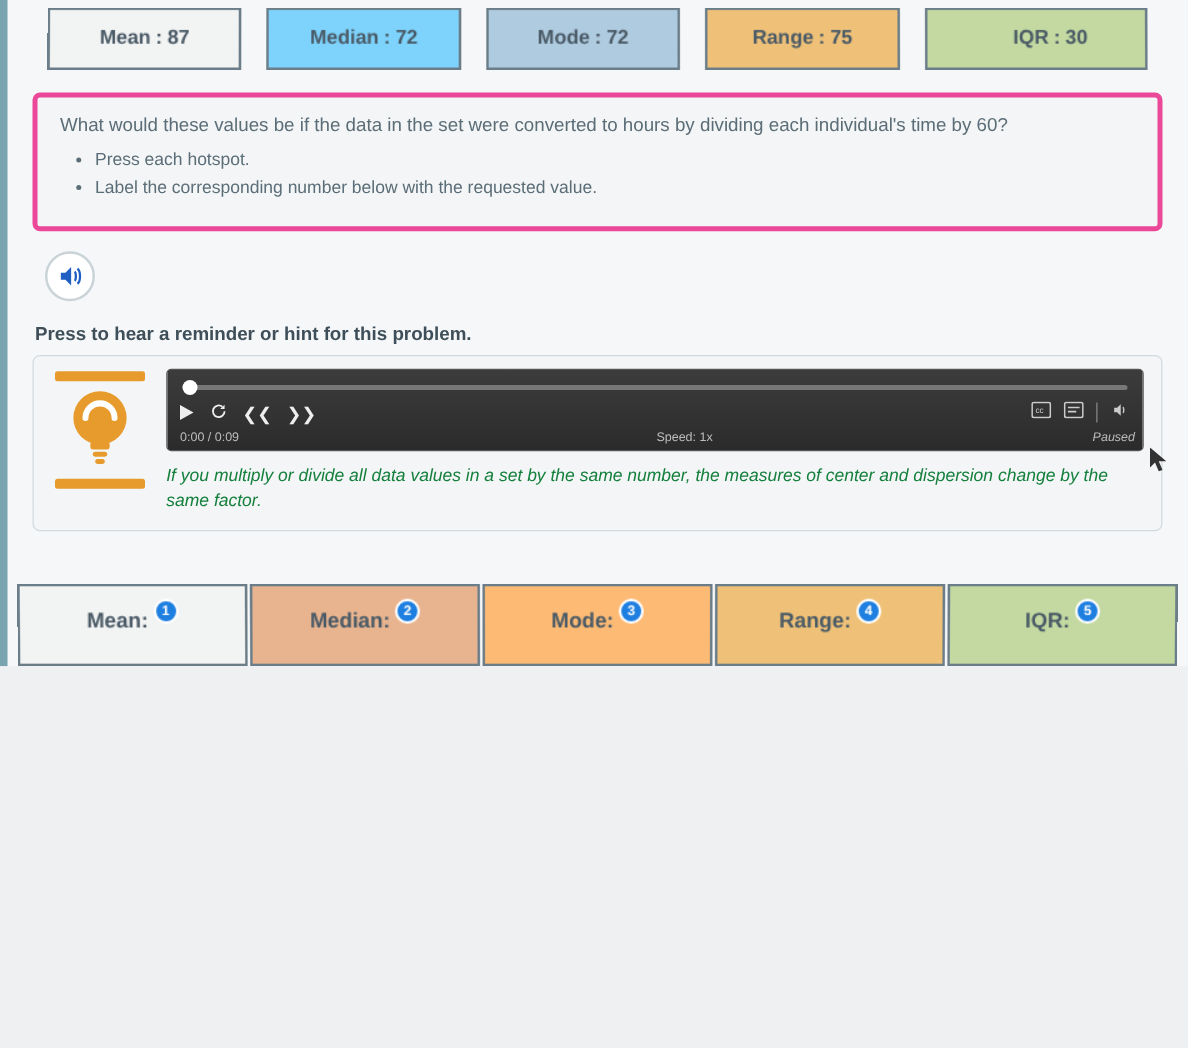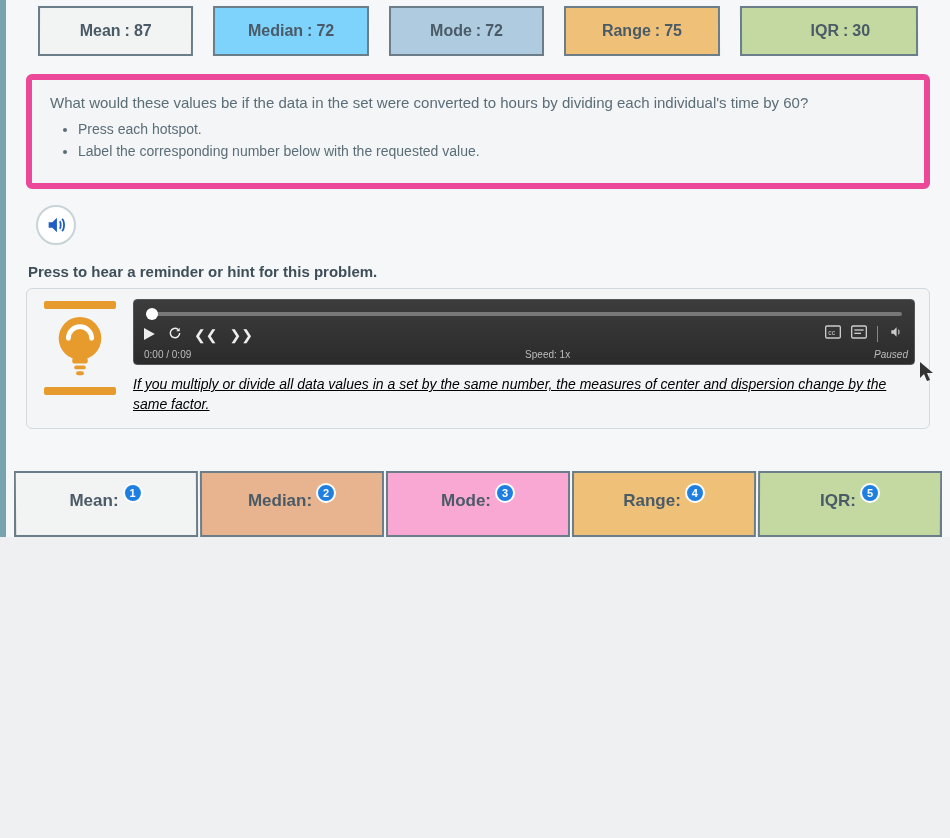--- a/index.html
+++ b/index.html
@@ -38,21 +38,21 @@
   }
   .stat-card.white  { background:#f2f3f3; }
   .stat-card.peach  { background:#7dd3fc; }
   .stat-card.blue   { background:#afcbe0; }
   .stat-card.orange { background:#efc178; }
   .stat-card.green  { background:#c3d9a1;padding-left:33px; }
 
   
   .panel {
     margin: 0 12px 16px 12px;
-    border: 6px solid #ec4899;
+    border: 4px solid #ec4899;
     border-radius: 6px;
     padding: 14px 18px 18px 18px;
     background:#f3f5f6;
   }
   .question-text {
     font-size: 15px;
     color:#5b6d77;
     margin-bottom:10px;
   }
   .bullets { margin-left: 28px; }
@@ -112,24 +112,23 @@
     display:flex; justify-content:space-between; align-items:center;
     font-size:10px; color:#bdbdbd; margin-top:6px;
   }
   .right-ctrls { display:flex; align-items:center; gap:10px; font-size:13px; color:#ccc; position:absolute; right:10px; bottom:22px;}
   .divider { width:1px; height:16px; background:#888;}
   .paused { font-size:10px; color:#bbb; position:absolute; right:6px; bottom:4px; font-style:italic;}
 
   .hint-text {
     font-style:italic;
     font-size:14px;
-    color:#000000;
+    color:#15803d;
     margin-top:10px;
     line-height:1.4;
-    text-decoration:underline;
   }
 
   
   .hotspot-row {
     display:flex;
     gap:2px;
     margin: 42px 0 0 0;
     transform: perspective(1200px) rotateX(-1deg);
   }
   .hotspot {
@@ -140,21 +139,21 @@
     align-items:center;
     justify-content:center;
     gap:4px;
     font-size:17px;
     font-weight:600;
     position:relative;
     cursor:pointer;
   }
   .hotspot.white  { background:#f2f3f3; }
   .hotspot.peach  { background:#e8b48f; }
-  .hotspot.blue   { background:#f9a8d4; }
+  .hotspot.blue   { background:#fdba74; }
   .hotspot.orange { background:#efc178; }
   .hotspot.green  { background:#c3d9a1; }
   .badge {
     width:20px; height:20px; border-radius:50%;
     background:#1f7fe0; color:#fff;
     font-size:11px; font-weight:700;
     display:flex; align-items:center; justify-content:center;
     position:relative; top:-8px;
     border:2px solid #fff;
   }

